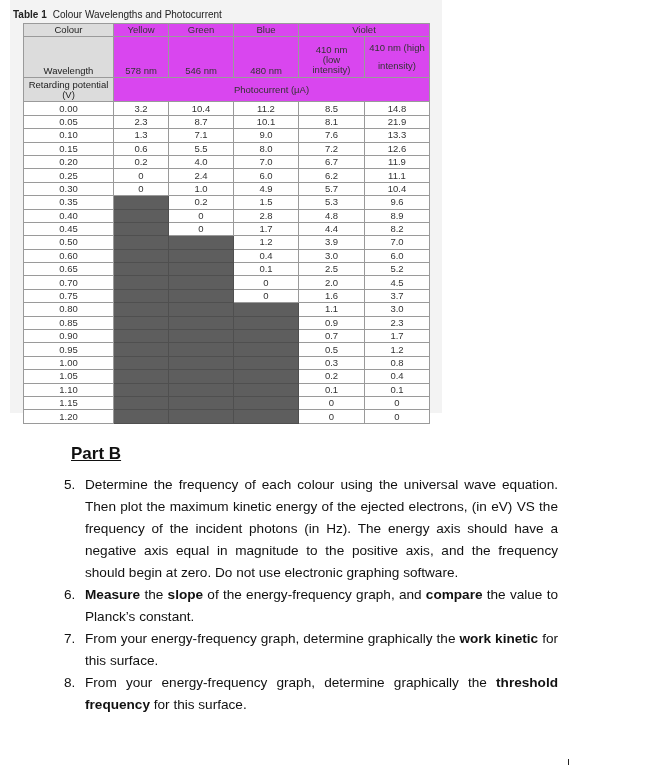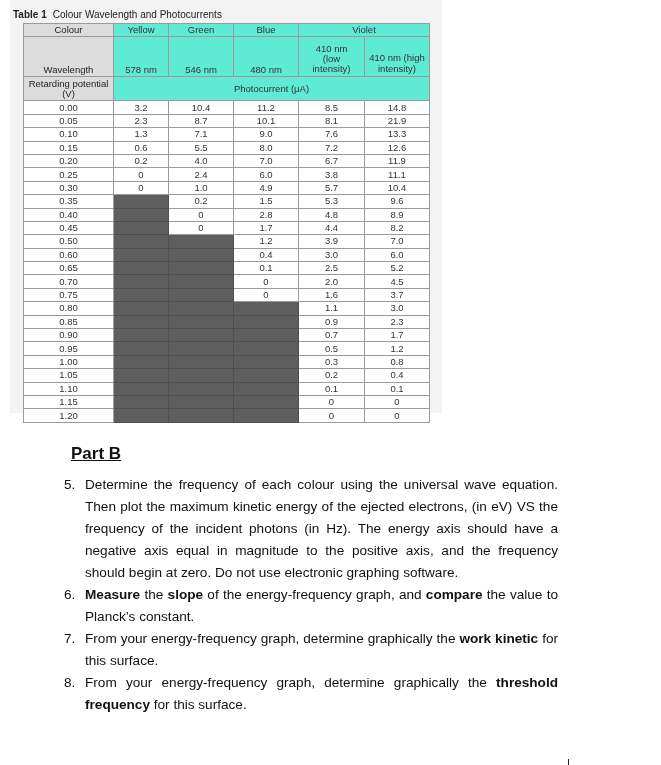--- a/index.html
+++ b/index.html
@@ -2,40 +2,40 @@
 <html><head>
 <meta charset="utf-8">
 <style>
   html, body { margin:0; padding:0; background:#ffffff; }
   body { width:661px; height:765px; position:relative; overflow:hidden; font-family:"Liberation Sans", sans-serif; }
   .panel { position:absolute; left:10px; top:0; width:432px; height:413px; background:#f3f3f3; }
   .caption { position:absolute; left:13px; top:9px; font-size:10px; color:#222; white-space:nowrap; }
   .caption b { font-weight:bold; margin-right:6px; }
   table.data { position:absolute; left:23px; top:23px; border-collapse:collapse; font-size:9.5px; color:#333; background:#fff; }
   table.data td { border:1px solid #9a9a9a; text-align:center; padding:0; height:12.4px; line-height:12px; }
-  table.data tr.hdr td { background:#5eead4; font-weight:normal; }
+  table.data tr.hdr td { background:#d946ef; font-weight:normal; }
   table.data td.rowhead { font-weight:bold; color:#222; }
   table.data tr.hdr td.rowhead { background:#dcdcdc; }
   table.data td.shade { background:#5e5e5e; border-color:#4f4f4f; }
   table.data tr.sub td { vertical-align:bottom; }
   .c0{width:90px}.c1{width:55px}.c2{width:65px}.c3{width:65px}.c4{width:66px}.c5{width:65px}
   .partb { position:absolute; left:47px; top:444px; font-family:"Liberation Sans", sans-serif; font-size:17px; font-weight:bold; text-decoration:underline; color:#111;margin-left:24px; }
   ol.qs { position:absolute; left:64px; top:474px; width:473px; margin:0; padding:0 0 0 21px; font-size:13.6px; line-height:22px; color:#111; text-align:justify; list-style:none; }
   ol.qs li { position:relative; margin:0 0 0 0; }
   ol.qs li .num { position:absolute; left:-21px; }
   ol.qs li b { font-weight:bold; }
   .cursor { position:absolute; left:568px; top:759px; width:1px; height:6px; background:#222; }
 </style>
 </head>
 <body>
 
 <div class="panel"></div>
 
 <div class="caption">
-  <b>Table 1</b><span>Colour Wavelength and Photocurrents</span>
+  <b>Table 1</b><span>Colour Wavelengths and Photocurrent</span>
 </div>
 
 <table class="data">
   <colgroup>
       <col class="c0">
       <col class="c1">
       <col class="c2">
       <col class="c3">
       <col class="c4">
       <col class="c5">
@@ -47,21 +47,21 @@
       <td>Green</td>
       <td>Blue</td>
       <td colspan="2">Violet</td>
     </tr>
     <tr class="hdr sub" style="height:40px">
       <td class="rowhead">Wavelength</td>
       <td>578 nm</td>
       <td>546 nm</td>
       <td>480 nm</td>
       <td style="line-height:10px;padding:2px 12px">410 nm (low intensity)</td>
-      <td style="line-height:11px;padding:2px 4px">410 nm (high intensity)</td>
+      <td style="line-height:18px;padding:2px 4px">410 nm (high intensity)</td>
     </tr>
     <tr class="hdr" style="height:24px">
       <td class="rowhead" style="line-height:10px">Retarding potential (V)</td>
       <td colspan="5">Photocurrent (μA)</td>
     </tr>
   <tr>
         <td>0.00</td>
         <td>3.2</td>
         <td>10.4</td>
         <td>11.2</td>
@@ -98,21 +98,21 @@
         <td>4.0</td>
         <td>7.0</td>
         <td>6.7</td>
         <td>11.9</td>
       </tr>
       <tr>
         <td>0.25</td>
         <td>0</td>
         <td>2.4</td>
         <td>6.0</td>
-        <td>3.8</td>
+        <td>6.2</td>
         <td>11.1</td>
       </tr>
       <tr>
         <td>0.30</td>
         <td>0</td>
         <td>1.0</td>
         <td>4.9</td>
         <td>5.7</td>
         <td>10.4</td>
       </tr>

